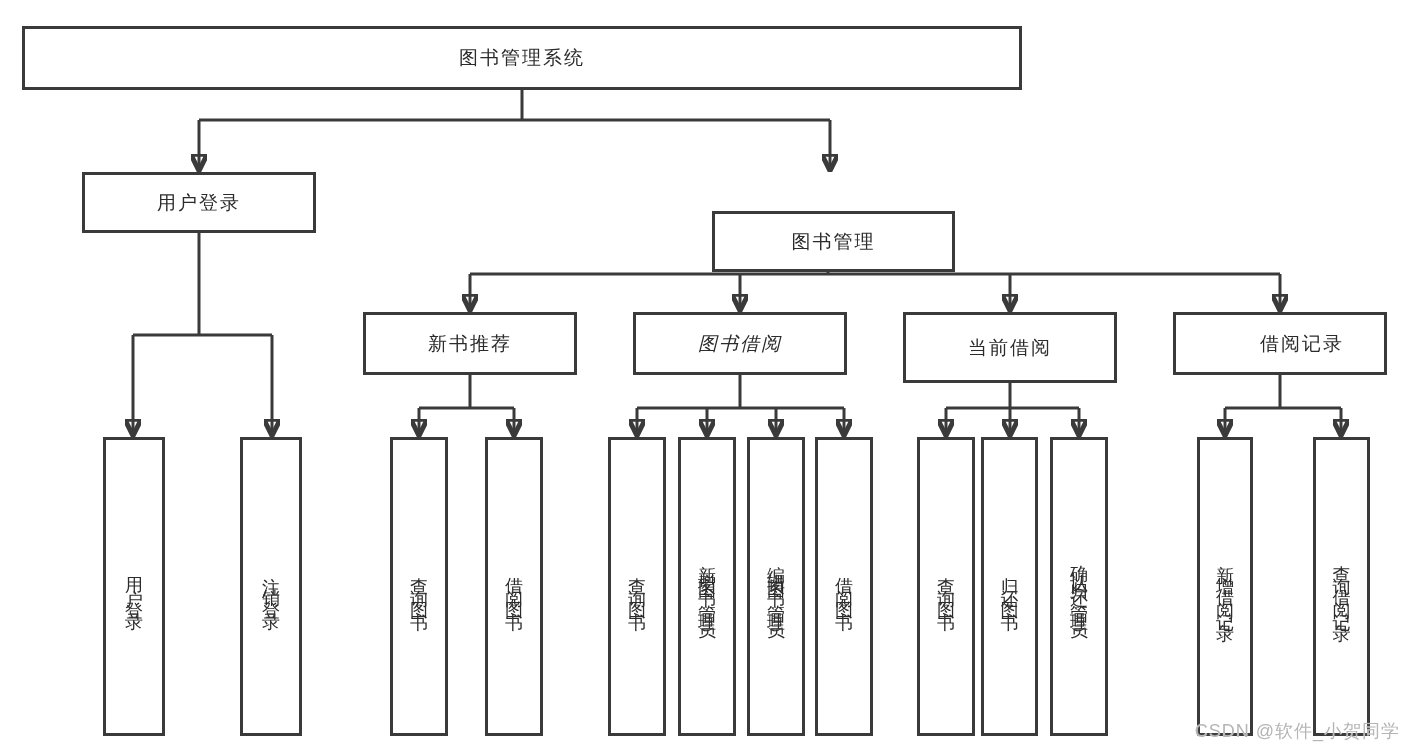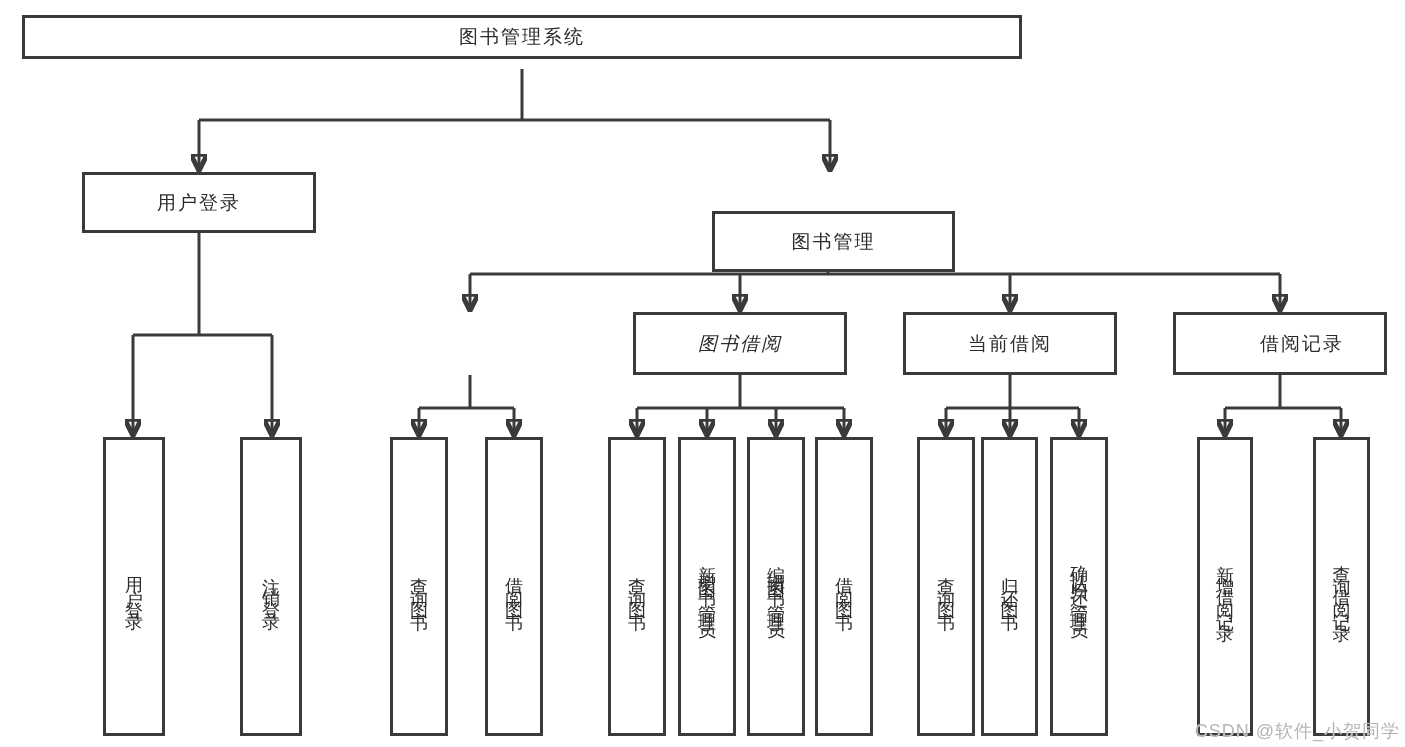--- a/index.html
+++ b/index.html
@@ -102,35 +102,38 @@
     <path d="M1010 375 V408 M946 408 H1079"></path>
     <line x1="946" y1="408" x2="946" y2="435" marker-end="url(#arrow)"></line>
     <line x1="1010" y1="408" x2="1010" y2="435" marker-end="url(#arrow)"></line>
     <line x1="1079" y1="408" x2="1079" y2="435" marker-end="url(#arrow)"></line>
 
     <path d="M1280 375 V408 M1225 408 H1341"></path>
     <line x1="1225" y1="408" x2="1225" y2="435" marker-end="url(#arrow)"></line>
     <line x1="1341" y1="408" x2="1341" y2="435" marker-end="url(#arrow)"></line>
   </svg>
 
-  <div class="node" style="left:22px; top:15px; width:1000px; height:44px;text-align:right;">
+  <div class="node" style="left:22px; top:26px; width:1000px; height:64px;text-align:right;">
     <span>图书管理系统</span>
   </div>
 
   <div class="node" style="left:82px; top:172px; width:234px; height:61px;">
     <span>用户登录</span>
   </div>
   <div class="node" style="left:712px; top:164px; width:243px; height:61px;margin-top:47px;">
     <span>图书管理</span>
   </div>
 
+  <div class="node" style="left:363px; top:312px; width:214px; height:63px;">
+    <span>新书推荐</span>
+  </div>
   <div class="node" style="left:633px; top:312px; width:214px; height:63px;font-style:italic;">
     <span>图书借阅</span>
   </div>
-  <div class="node" style="left:903px; top:312px; width:214px; height:63px;">
+  <div class="node" style="left:903px; top:312px; width:214px; height:71px;">
     <span>当前借阅</span>
   </div>
   <div class="node" style="left:1173px; top:312px; width:214px; height:63px;padding-left:44px;">
     <span>借阅记录</span>
   </div>
 
   <div class="node leaf" style="left:103px; top:437px; width:62px; height:299px;">
     <span class="vtext">用户登录</span>
   </div>
   <div class="node leaf" style="left:240px; top:437px; width:62px; height:299px;">

